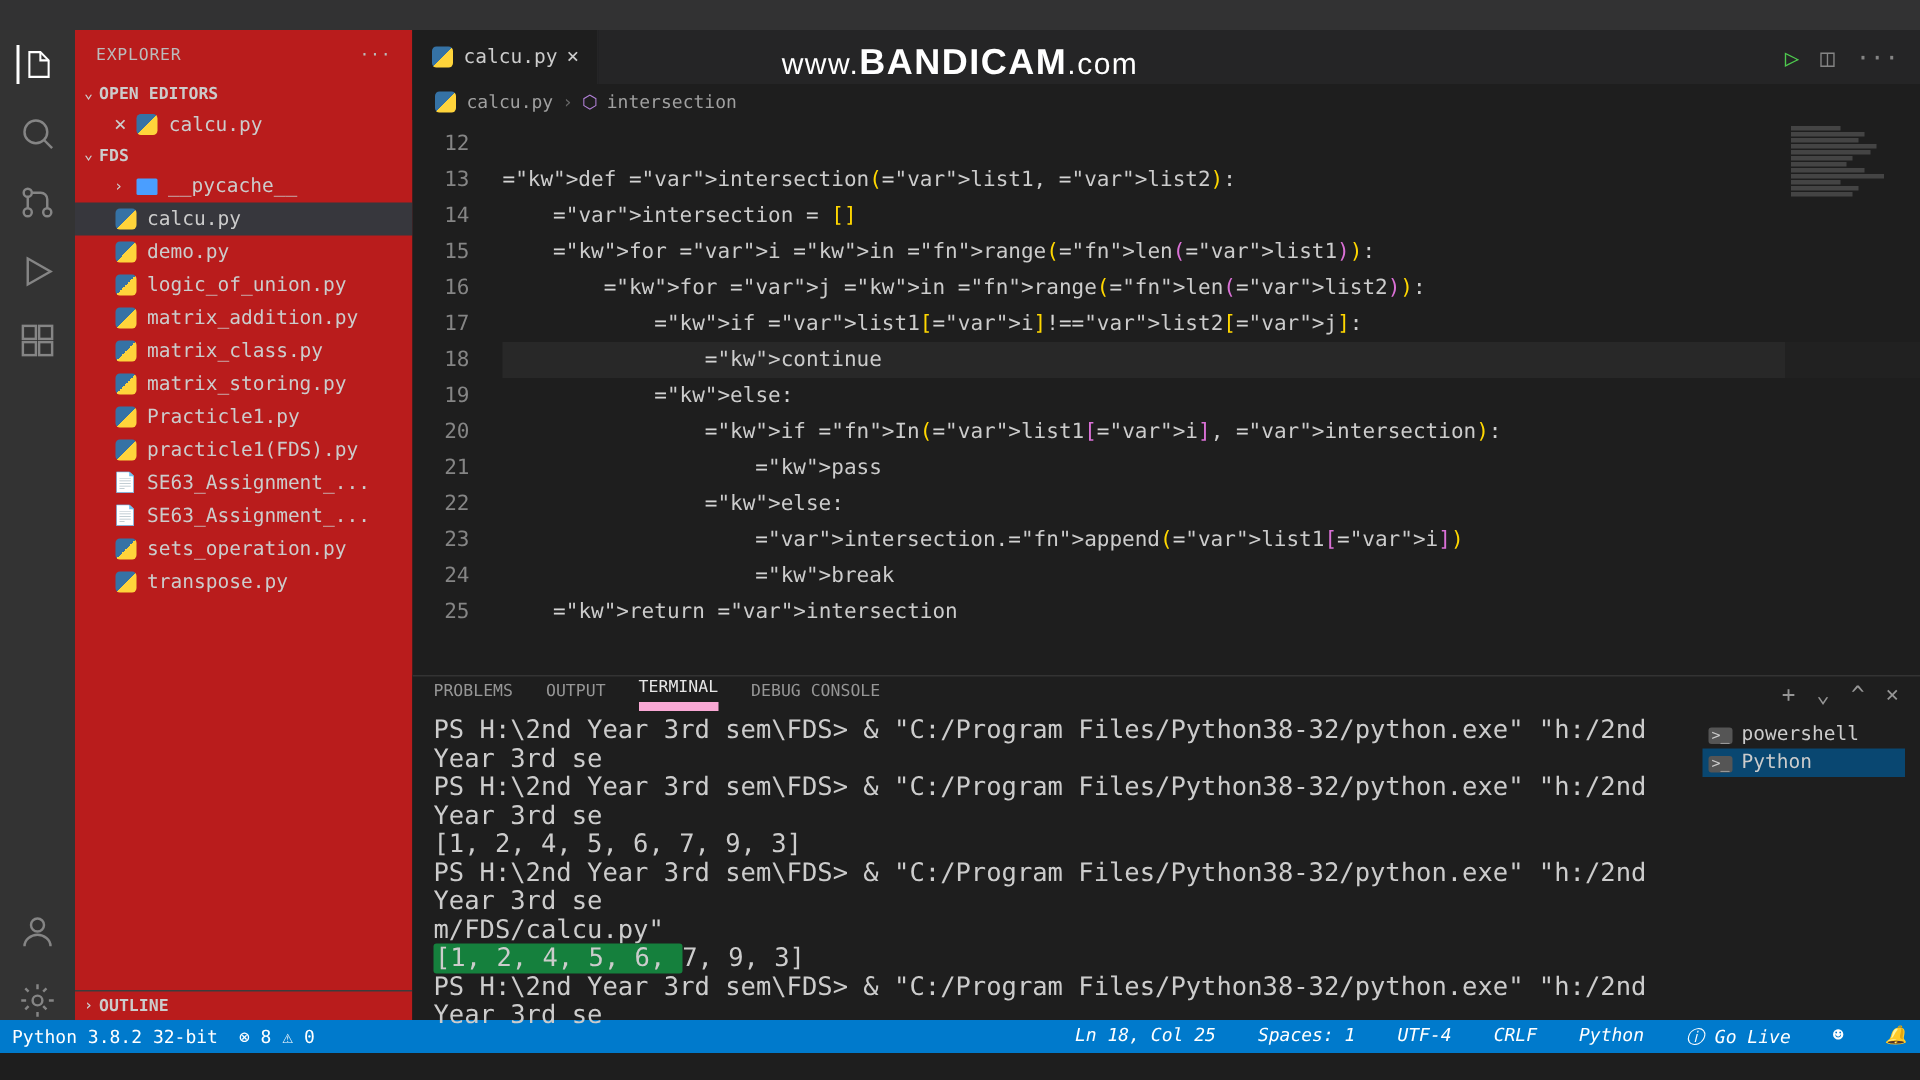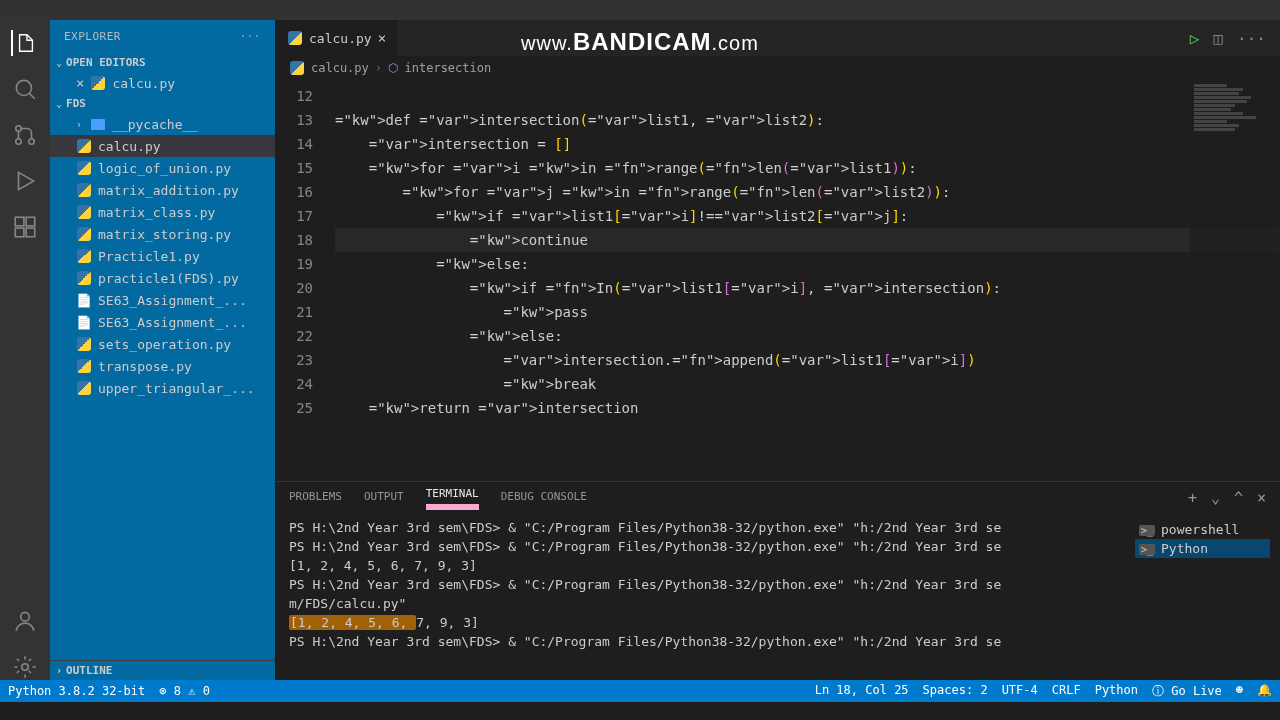--- a/index.html
+++ b/index.html
@@ -5,21 +5,21 @@
 * { margin: 0; padding: 0; box-sizing: border-box; }
 body { font-family: 'Segoe UI', Consolas, monospace; background: #1e1e1e; color: #cccccc; width: 1280px; height: 720px; overflow: hidden; position: relative; }
 .titlebar { height: 20px; background: #323233; }
 .watermark { position: absolute; top: 28px; left: 50%; transform: translateX(-50%); color: #fff; font-family: Arial, sans-serif; font-size: 24px; font-weight: bold; letter-spacing: 1px; z-index: 100; pointer-events: none; }
 .watermark .thin { font-weight: normal; font-size: 20px; }
 .main { display: flex; height: 660px; }
 .activitybar { width: 50px; background: #333333; display: flex; flex-direction: column; align-items: center; padding-top: 10px; gap: 20px; }
 .activitybar .icon { width: 26px; height: 26px; display: flex; align-items: center; justify-content: center; color: #858585; cursor: pointer; }
 .activitybar .icon.active { color: #ffffff; border-left: 2px solid #fff; margin-left: -2px; padding-left: 2px; }
 .activitybar .spacer { flex: 1; }
-.sidebar { width: 225px; background: #0369a1; display: flex; flex-direction: column; font-size: 12px; }
+.sidebar { width: 225px; background: #b91c1c; display: flex; flex-direction: column; font-size: 12px; }
 .sidebar-header { padding: 10px 14px; display: flex; justify-content: space-between; align-items: center; color: #bbbbbb; font-size: 11px; letter-spacing: 0.5px; }
 .section-header { padding: 3px 6px; font-size: 11px; font-weight: bold; color: #cccccc; display: flex; align-items: center; gap: 4px; cursor: pointer; }
 .section-header .chev { font-size: 10px; }
 .tree-item { padding: 2px 8px 2px 16px; display: flex; align-items: center; gap: 6px; cursor: pointer; font-size: 13px; height: 22px; }
 .tree-item.indent1 { padding-left: 26px; }
 .tree-item.active { background: #37373d; }
 .file-icon { width: 16px; height: 16px; display: inline-flex; align-items: center; justify-content: center; flex-shrink: 0; }
 .py-icon::before { content: ""; width: 14px; height: 14px; background: linear-gradient(135deg, #3572A5 50%, #FFD43B 50%); border-radius: 3px; display: block; }
 .txt-icon::before { content: "📄"; font-size: 13px; }
 .folder-icon::before { content: ""; width: 14px; height: 11px; background: #4a9eff; border-radius: 1px; display: block; }
@@ -37,34 +37,34 @@
 .gutter { width: 50px; text-align: right; padding: 4px 12px 0 0; color: #858585; font-family: Consolas, monospace; font-size: 14px; line-height: 24px; user-select: none; }
 .code { flex: 1; padding: 4px 0 0 10px; font-family: Consolas, monospace; font-size: 14px; line-height: 24px; white-space: pre; }
 .code .line { height: 24px; }
 .code .line.hl { background: #282828; }
 .op { color: #d4d4d4; }
 .br1 { color: #ffd700; }
 .br2 { color: #da70d6; }
 .minimap { position: absolute; right: 0; top: 0; width: 90px; height: 100%; background: #1e1e1e; opacity: 0.7; }
 .minimap-content { padding: 4px; font-size: 2px; line-height: 3px; color: #888; }
 .minimap-line { height: 3px; margin-bottom: 1px; background: #555; }
-.panel { height: 199px; background: #1e1e1e; border-top: 1px solid #333; display: flex; flex-direction: column; }
+.panel { height: 230px; background: #1e1e1e; border-top: 1px solid #333; display: flex; flex-direction: column; }
 .panel-tabs { height: 32px; display: flex; align-items: center; padding: 0 14px; gap: 22px; font-size: 11px; color: #969696; }
 .panel-tab { cursor: pointer; padding-bottom: 4px; }
 .panel-tab.active { color: #e7e7e7; border-bottom: 6px solid #f9a8d4; }
 .panel-actions { margin-left: auto; display: flex; gap: 14px; font-size: 15px; }
 .panel-body { flex: 1; display: flex; }
-.terminal { flex: 1; padding: 4px 14px; font-family: Consolas, monospace; font-size: 13px; line-height: 19px; color: #cccccc; overflow: hidden; }
-.terminal .cursor-hl { background: #a16207; border-radius: 2px; padding: 0 1px; }
+.terminal { flex: 1; padding: 4px 14px; font-family: Consolas, monospace; font-size: 17px; line-height: 19px; color: #cccccc; overflow: hidden; }
+.terminal .cursor-hl { background: #15803d; border-radius: 2px; padding: 0 1px; }
 .term-sidebar { width: 155px; padding: 6px 10px; font-size: 13px; color: #cccccc; }
 .term-item { display: flex; align-items: center; gap: 6px; padding: 2px 4px; cursor: pointer; }
 .term-item.active { background: #094771; }
 .term-icon::before { content: ">_"; font-size: 10px; background: #555; padding: 0 2px; border-radius: 2px; }
 .statusbar { height: 22px; background: #007acc; color: #fff; display: flex; align-items: center; font-size: 12px; padding: 0 8px; gap: 14px; }
-.statusbar .right { margin-left: auto; display: flex; gap: 14px; }
+.statusbar .right { margin-left: auto; display: flex; gap: 28px; font-style: italic; }
 .statusbar span { cursor: pointer; }
 svg { width: 100%; height: 100%; }
 </style>
 </head>
 <body>
 
 <div class="titlebar"></div>
 
 <div class="watermark">
   <span class="thin">www.</span><span>BANDICAM</span><span class="thin">.com</span>
@@ -143,20 +143,24 @@
           <span style="font-size:10px;margin-right:2px">›</span>
           <span class="file-icon folder-icon"></span>
           <span>__pycache__</span>
         </div>
         <div class="tree-item indent1 active">
           <span class="file-icon py-icon"></span>
           <span>calcu.py</span>
         </div>
         <div class="tree-item indent1">
           <span class="file-icon py-icon"></span>
+          <span>demo.py</span>
+        </div>
+        <div class="tree-item indent1">
+          <span class="file-icon py-icon"></span>
           <span>logic_of_union.py</span>
         </div>
         <div class="tree-item indent1">
           <span class="file-icon py-icon"></span>
           <span>matrix_addition.py</span>
         </div>
         <div class="tree-item indent1">
           <span class="file-icon py-icon"></span>
           <span>matrix_class.py</span>
         </div>
@@ -180,24 +184,20 @@
           <span class="file-icon txt-icon"></span>
           <span>SE63_Assignment_...</span>
         </div>
         <div class="tree-item indent1">
           <span class="file-icon py-icon"></span>
           <span>sets_operation.py</span>
         </div>
         <div class="tree-item indent1">
           <span class="file-icon py-icon"></span>
           <span>transpose.py</span>
-        </div>
-        <div class="tree-item indent1">
-          <span class="file-icon py-icon"></span>
-          <span>upper_triangular_...</span>
         </div>
       </div>
     <div class="section-header outline">
       <span class="chev">›</span>
       <span>OUTLINE</span>
     </div>
   </div>
 
   <div class="editor-area">
     <div class="tabs">
@@ -290,21 +290,21 @@
       </div>
     </div>
   </div>
 </div>
 
 <div class="statusbar">
   <span>Python 3.8.2 32-bit</span>
   <span>⊗ 8 ⚠ 0</span>
   <div class="right">
     <span>Ln 18, Col 25</span>
-    <span>Spaces: 2</span>
+    <span>Spaces: 1</span>
     <span>UTF-4</span>
     <span>CRLF</span>
     <span>Python</span>
     <span>ⓘ Go Live</span>
     <span>☻</span>
     <span>🔔</span>
   </div>
 </div>
 
 </body></html>

